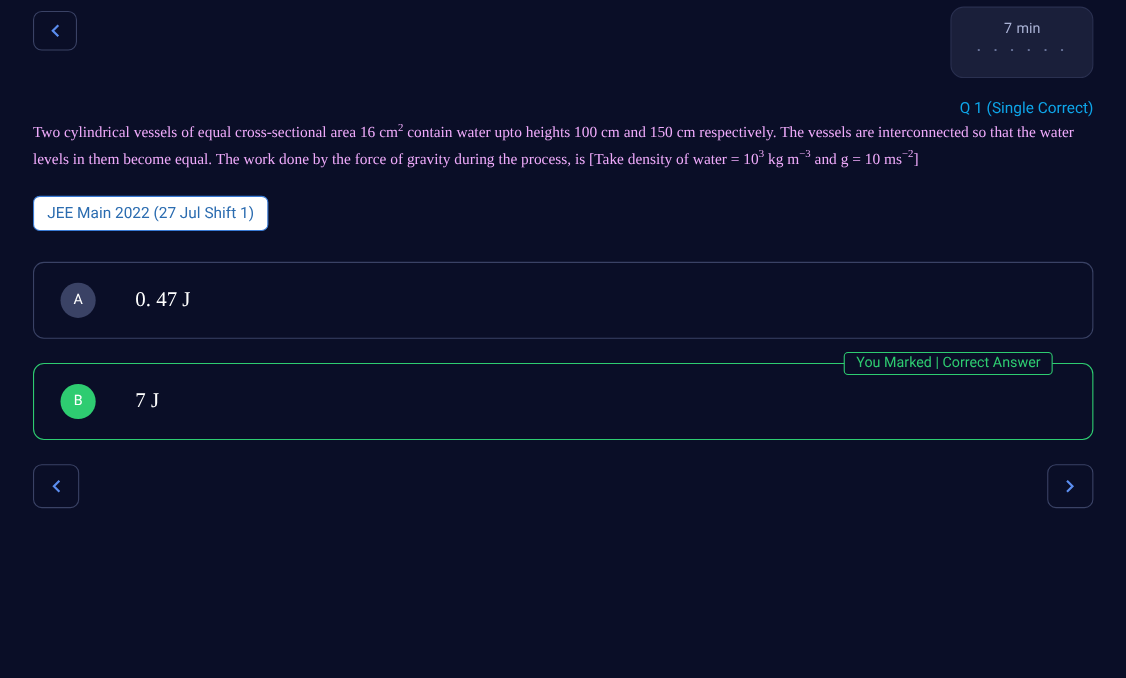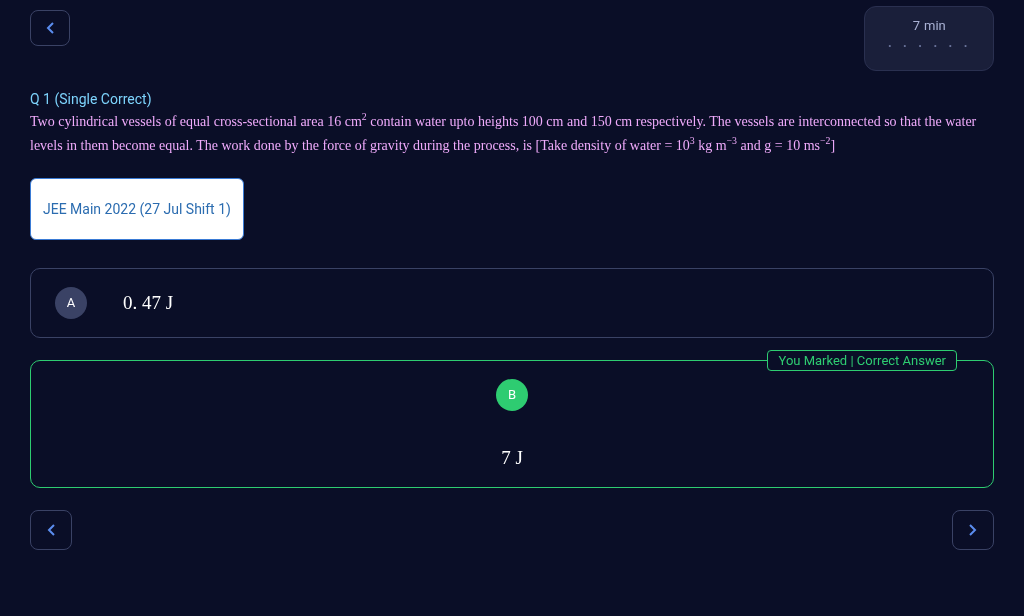--- a/index.html
+++ b/index.html
@@ -47,59 +47,59 @@
   }
   .timer-dots {
     color: #6b759c;
     font-size: 18px;
     letter-spacing: 3px;
     line-height: 10px;
     margin-top: 8px;
   }
   .q-header {
     font-size: 14px;
-    color: #7dd3fc;
+    color: #0ea5e9;
     margin-top: 20px;
+    text-align: right;
   }
   .q-body {
     font-size: 14px;
     color: #f0abfc;
     line-height: 1.7;
     margin-top: 2px;
     font-family: Georgia, "Times New Roman", serif;
   }
   .q-body sup { font-size: 0.7em; }
   .tag-pill {
     display: inline-block;
     background: #ffffff;
     color: #2b6cb0;
     border: 1px solid #3a7bd5;
     border-radius: 6px;
-    padding: 22px 12px;
+    padding: 7px 12px;
     font-size: 14px;
     margin-top: 20px;
     font-family: -apple-system, BlinkMacSystemFont, "Segoe UI", Roboto, Arial, sans-serif;
   }
   .options {
     margin-top: 28px;
   }
   .option {
     border: 1px solid #3a4265;
     border-radius: 10px;
     padding: 18px 24px;
     margin-bottom: 22px;
     display: flex;
     align-items: center;
     gap: 36px;
     position: relative;
     cursor: pointer;
   }
   .option.correct {
     border: 1px solid #2ecc71;
-    flex-direction: column;
   }
   .opt-letter {
     width: 32px;
     height: 32px;
     border-radius: 50%;
     background: #3a4265;
     color: #ffffff;
     display: flex;
     align-items: center;
     justify-content: center;

